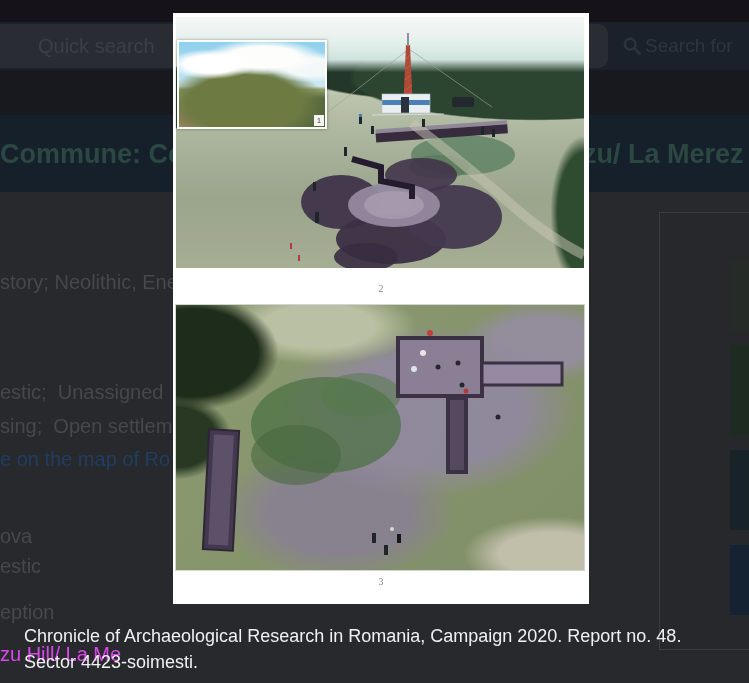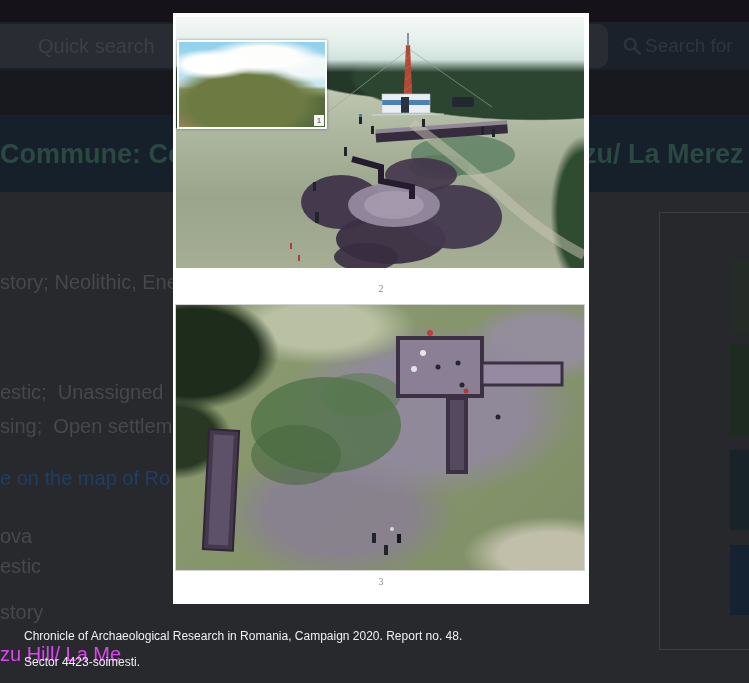--- a/index.html
+++ b/index.html
@@ -77,21 +77,21 @@
       radial-gradient(80px 60px at 0% 50%, #283823 0 50%, rgba(40,56,35,0) 70%),
       radial-gradient(140px 55px at 35% 8%, #b9c0a3 0 40%, rgba(185,192,163,0) 70%),
       radial-gradient(210px 120px at 62% 40%, rgba(146,136,160,.9) 0 45%, rgba(146,136,160,0) 72%),
       radial-gradient(170px 100px at 40% 78%, rgba(137,127,148,.85) 0 42%, rgba(137,127,148,0) 70%),
       radial-gradient(120px 60px at 90% 14%, rgba(150,140,164,.85) 0 40%, rgba(150,140,164,0) 68%),
       radial-gradient(130px 55px at 92% 94%, rgba(200,196,177,.9) 0 40%, rgba(200,196,177,0) 68%),
       linear-gradient(135deg, #8c9b70 0%, #86956c 45%, #7f8e66 100%);
   }
 
   .caption { position:absolute; left:24px; top:623px; width:716px; z-index:40;
-    font-size:12px; line-height:26px; color:#f0f0f1; }
+    font-size:18px; line-height:26px; color:#f0f0f1; }
 </style>
 </head>
 <body>
 
 <div class="stage">
 
   <div class="base">
     <div class="top-strip"></div>
 
     <div class="search-row">
@@ -110,24 +110,24 @@
     <div class="banner">
       <span class="b-left">Commune: Cept</span>
       <span class="b-right">zu/ La Merez | </span>
     </div>
 
     <div class="content"></div>
 
     <div class="frag" style="top:270px">story; Neolithic, Ene</div>
     <div class="frag" style="top:380px">estic;  Unassigned</div>
     <div class="frag" style="top:414px">sing;  Open settleme</div>
-    <div class="frag link" style="top:466px">e on the map of Ro</div>
+    <div class="frag link" style="top:447px">e on the map of Ro</div>
     <div class="frag" style="top:524px">ova</div>
     <div class="frag" style="top:554px">estic</div>
-    <div class="frag" style="top:600px">story</div>
+    <div class="frag" style="top:600px">eption</div>
     <div class="frag teal" style="top:642px">zu Hill/ La Me</div>
 
     <div class="right-panel">
       <div class="thumb t1"></div>
       <div class="thumb t2"></div>
       <div class="thumb t3"></div>
       <div class="thumb t4"></div>
     </div>
   </div>
 

